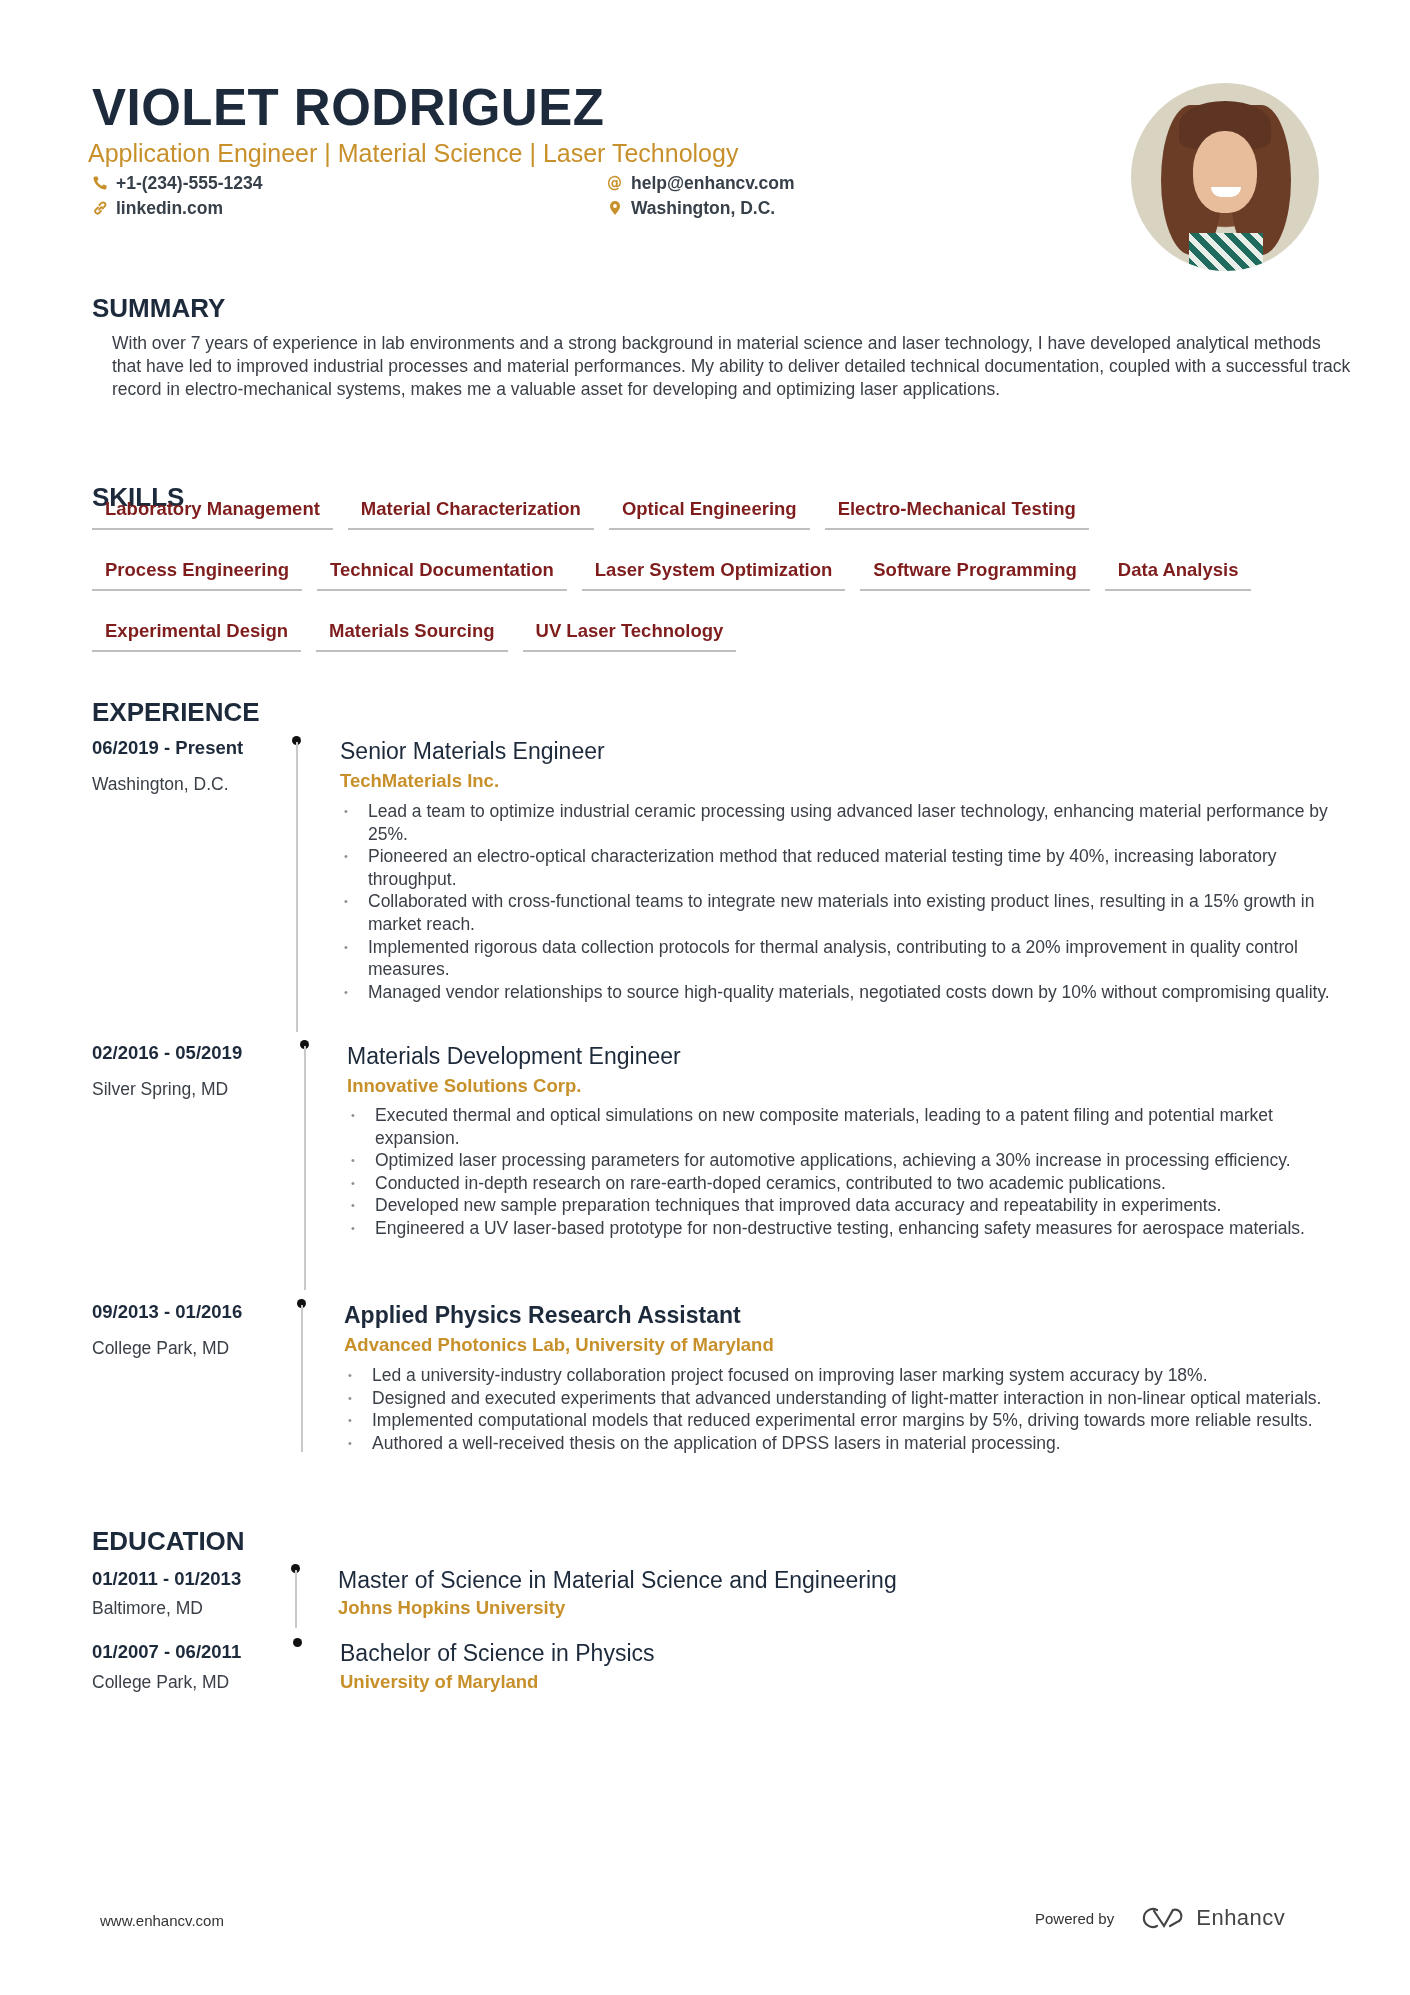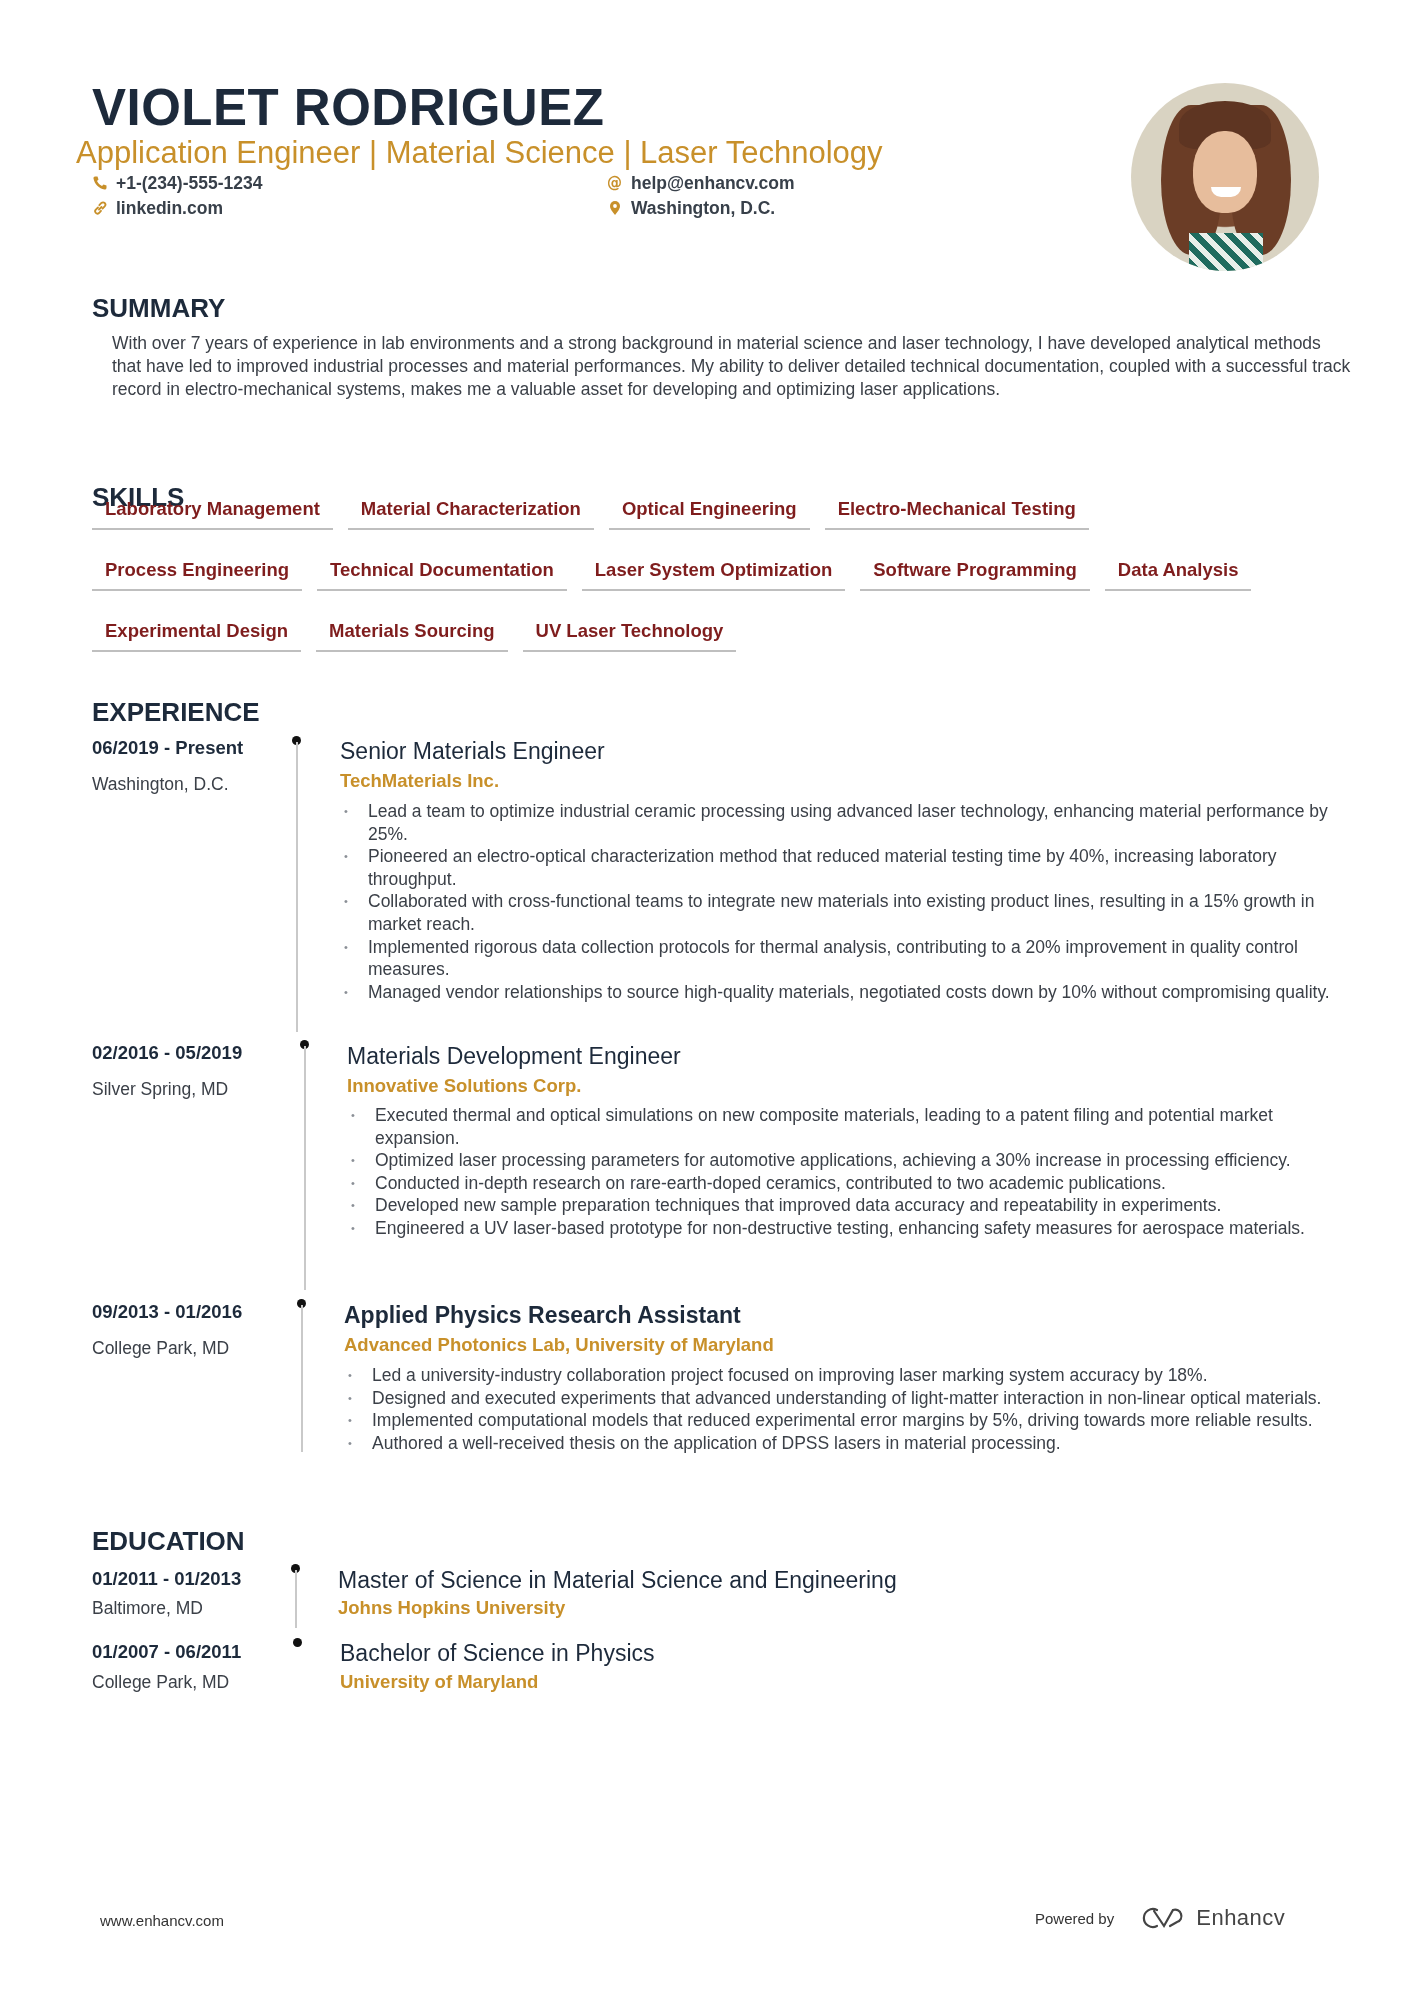--- a/index.html
+++ b/index.html
@@ -1,21 +1,21 @@
 <!DOCTYPE html>
 <html><head>
 <meta charset="utf-8">
 <style>
   * { box-sizing: border-box; margin: 0; padding: 0; }
   html, body { width: 1410px; height: 1995px; background: #ffffff; }
   body { position: relative; font-family: "Liberation Sans", sans-serif; color: #2f3540; overflow: hidden; }
   .abs { position: absolute; }
 
   .name { left: 92px; top: 80px; font-size: 51px; font-weight: bold; color: #1d2a3b; letter-spacing: 0.5px; line-height: 56px; }
-  .title { left: 76px; top: 138px; font-size: 31px; color: #c8902a; line-height: 30px; font-weight: 500; }
+  .title { left: 88px; top: 138px; font-size: 25px; color: #c8902a; line-height: 30px; font-weight: 500; }
   .contact { font-size: 17.5px; font-weight: bold; color: #38404a; line-height: 22px; display: flex; align-items: center; gap: 8px; }
   .contact svg { width: 16px; height: 16px; flex: none; }
 
   .photo { left: 1131px; top: 83px; width: 188px; height: 188px; border-radius: 50%; overflow: hidden;
     background: radial-gradient(circle at 50% 45%, #e9c9ae 0 18%, #7a4a30 19% 42%, #d9d3c2 43% 100%); }
   .photo .face { position: absolute; left: 62px; top: 48px; width: 64px; height: 82px; border-radius: 48% 48% 45% 45%; background: #e7bd9c; }
   .photo .hair-l { position: absolute; left: 30px; top: 22px; width: 60px; height: 150px; border-radius: 50% 30% 40% 50%; background: #6b3d26; }
   .photo .hair-r { position: absolute; left: 100px; top: 22px; width: 60px; height: 150px; border-radius: 30% 50% 50% 40%; background: #6b3d26; }
   .photo .hair-top { position: absolute; left: 48px; top: 18px; width: 92px; height: 48px; border-radius: 50% 50% 20% 20%; background: #5e3522; }
   .photo .smile { position: absolute; left: 80px; top: 104px; width: 30px; height: 10px; border-radius: 0 0 15px 15px; background: #fff; }

